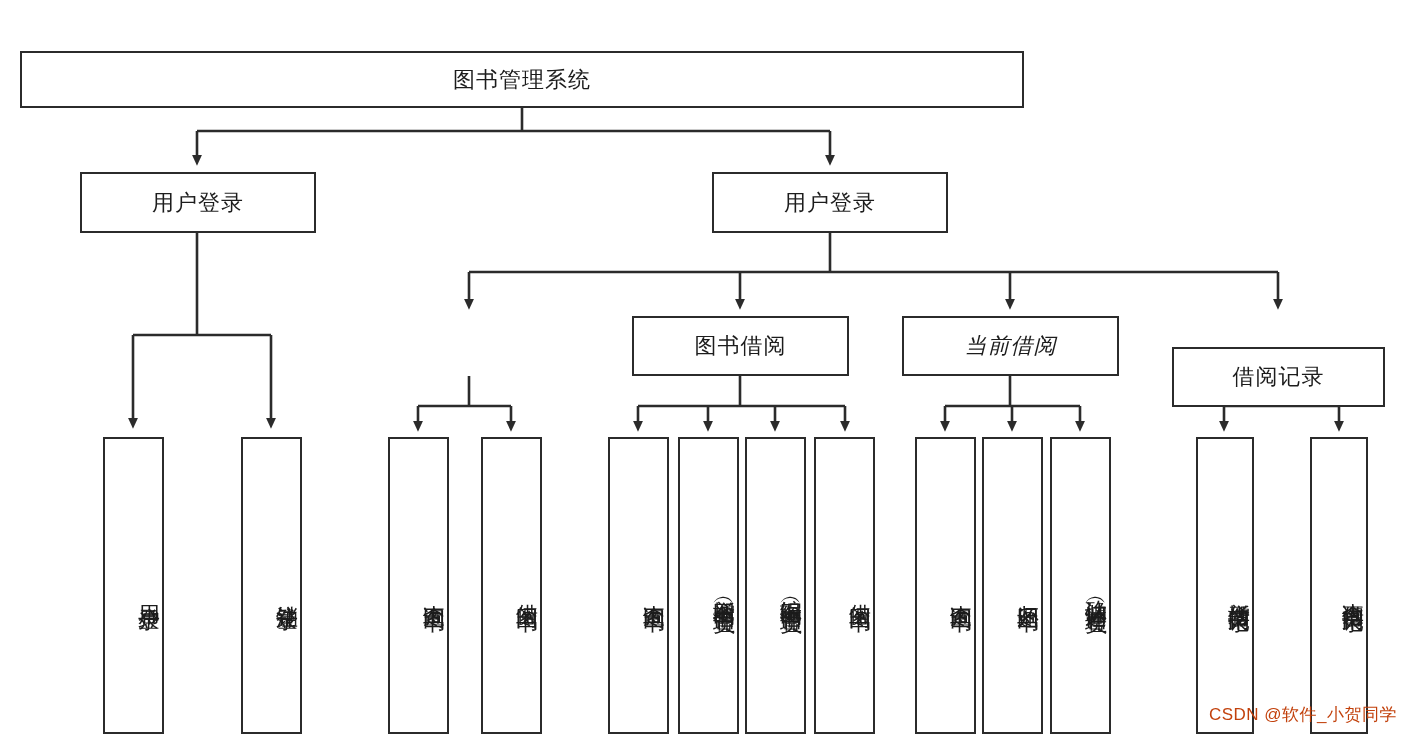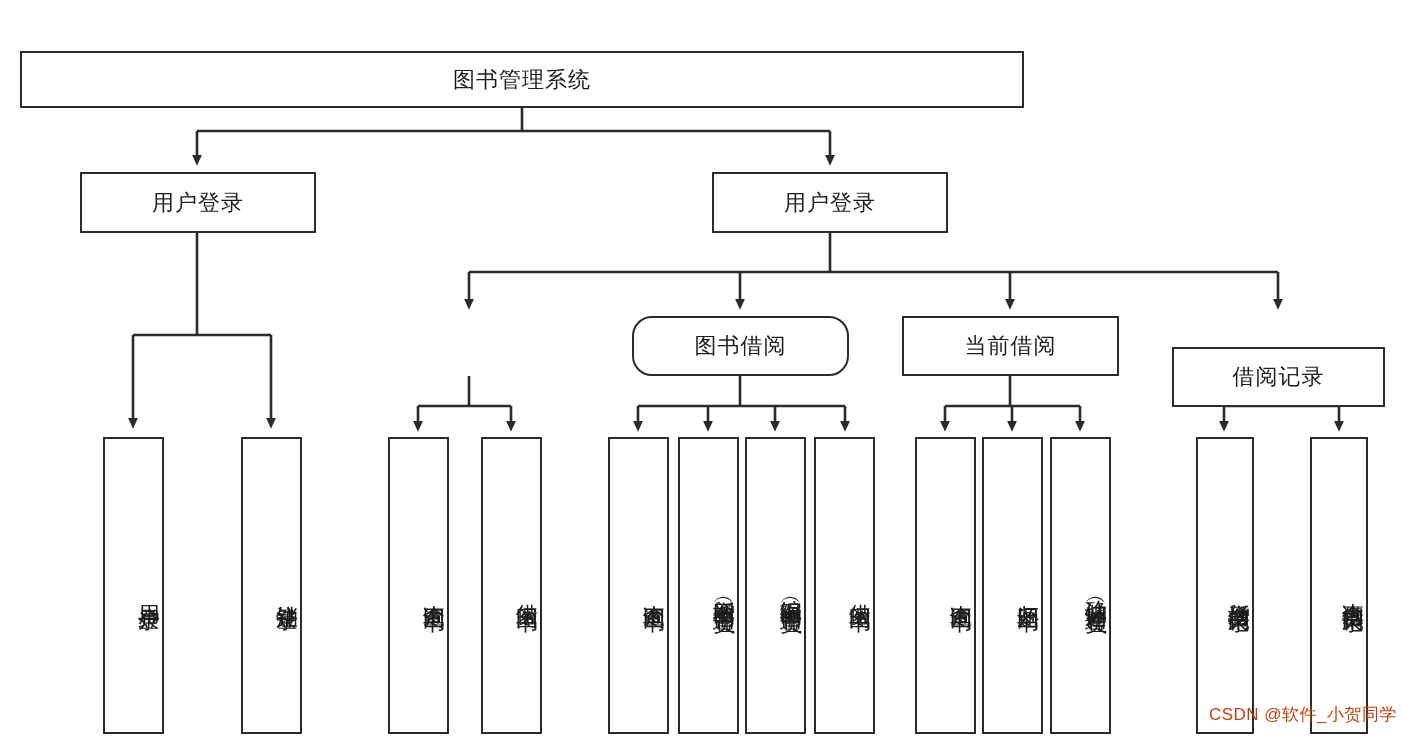--- a/index.html
+++ b/index.html
@@ -79,24 +79,24 @@
     <span>图书管理系统</span>
   </div>
 
   <div class="node h" style="left:80px;top:172px;width:236px;height:61px;">
     <span>用户登录</span>
   </div>
   <div class="node h" style="left:712px;top:172px;width:236px;height:61px;">
     <span>用户登录</span>
   </div>
 
-  <div class="node h" style="left:632px;top:316px;width:217px;height:60px;border-radius:20px;">
+  <div class="node h" style="left:632px;top:316px;width:217px;height:60px;">
     <span>图书借阅</span>
   </div>
-  <div class="node h" style="left:902px;top:316px;width:217px;height:60px;">
+  <div class="node h" style="left:902px;top:316px;width:217px;height:60px;font-style:italic;">
     <span>当前借阅</span>
   </div>
   <div class="node h" style="left:1172px;top:316px;width:213px;height:60px;margin-top:31px;">
     <span>借阅记录</span>
   </div>
 
   <div class="node v" style="left:103px;top:437px;width:61px;height:297px;">
     <span>用户登录</span>
   </div>
   <div class="node v" style="left:241px;top:437px;width:61px;height:297px;">

